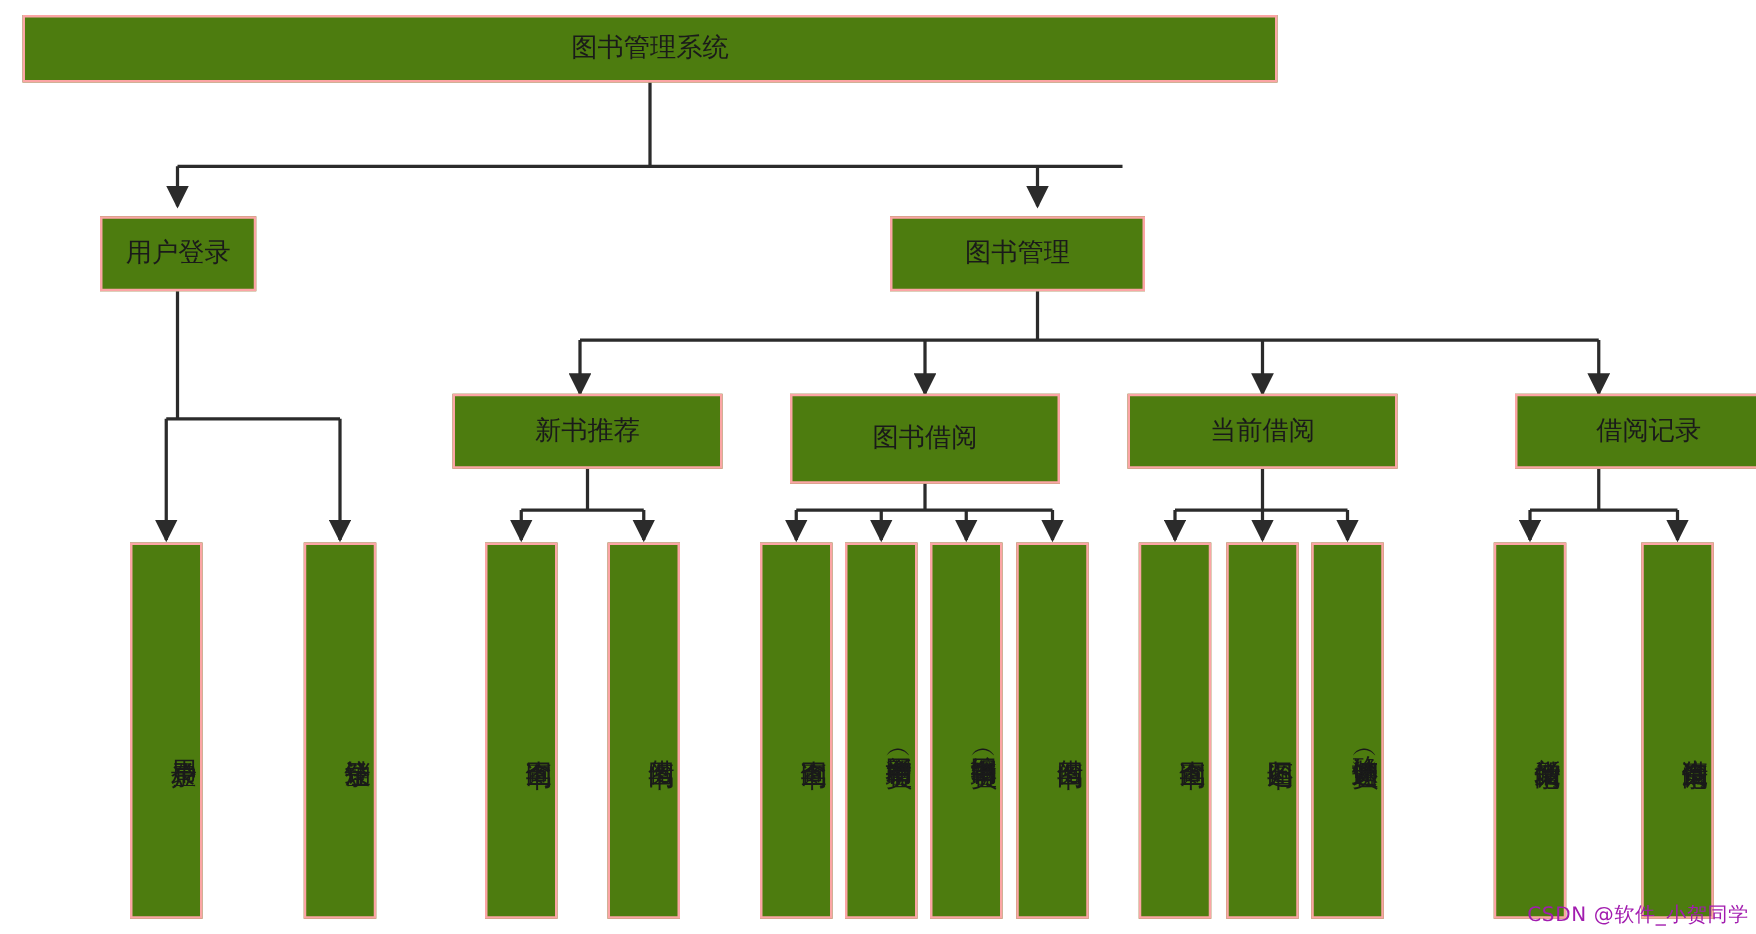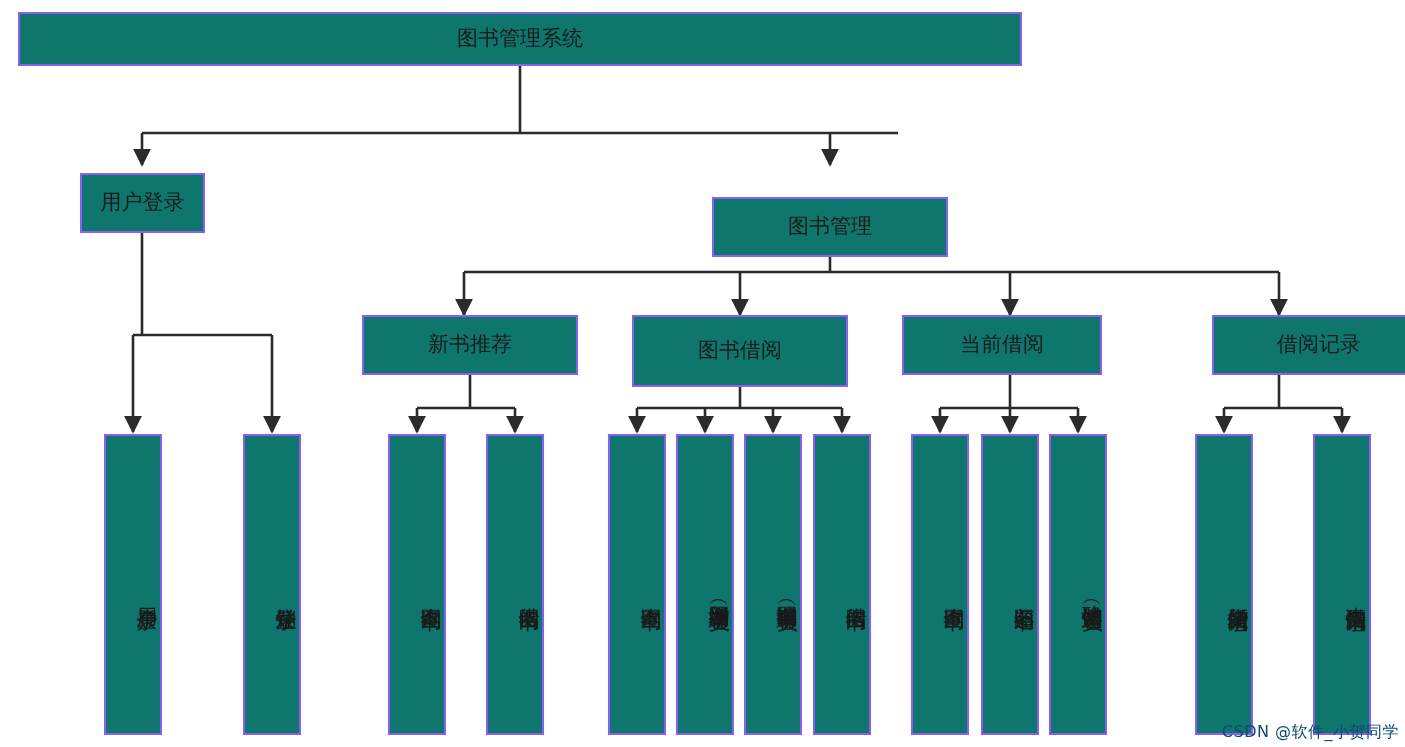--- a/index.html
+++ b/index.html
@@ -22,22 +22,22 @@
     position: absolute;
     left: 0;
     top: 0;
     width: 1405px;
     height: 747px;
     pointer-events: none;
   }
   .node {
     position: absolute;
     box-sizing: border-box;
-    background: #0f766e;
-    border: 2px solid #8b5cf6;
+    background: #4d7c0f;
+    border: 2px solid #fca5a5;
     display: flex;
     align-items: center;
     justify-content: center;
     color: #1a1a1a;
   }
   .node.horiz {
     font-size: 21px;
     letter-spacing: 0px;
     line-height: 1.2;
   }
@@ -55,21 +55,21 @@
     writing-mode: vertical-rl;
     text-orientation: upright;
     display: block;
     white-space: nowrap;
   }
   .watermark {
     position: absolute;
     right: 6px;
     bottom: 4px;
     font-size: 16px;
-    color: #0c4a6e;
+    color: #a21caf;
     letter-spacing: 0.5px;
     white-space: nowrap;
     font-family: "DejaVu Sans", "Liberation Sans", sans-serif;
   }
 </style>
 </head>
 <body>
 
 <div id="canvas">
 
@@ -124,31 +124,31 @@
     </g>
   </svg>
 
   <div class="node horiz" style="left:18px; top:12px; width:1004px; height:54px;">
     <span>图书管理系统</span>
   </div>
 
   <div class="node horiz" style="left:80px; top:173px; width:125px; height:60px;">
     <span>用户登录</span>
   </div>
-  <div class="node horiz" style="left:712px; top:173px; width:236px; height:60px;margin-top:24px;">
+  <div class="node horiz" style="left:712px; top:173px; width:204px; height:60px;">
     <span>图书管理</span>
   </div>
 
   <div class="node horiz" style="left:362px; top:315px; width:216px; height:60px;text-align:right;">
     <span>新书推荐</span>
   </div>
   <div class="node horiz" style="left:632px; top:315px; width:216px; height:72px;">
     <span>图书借阅</span>
   </div>
-  <div class="node horiz" style="left:902px; top:315px; width:200px; height:60px;">
+  <div class="node horiz" style="left:902px; top:315px; width:216px; height:60px;">
     <span>当前借阅</span>
   </div>
   <div class="node horiz" style="left:1212px; top:315px; width:214px; height:60px;">
     <span>借阅记录</span>
   </div>
 
   <div class="node vert" style="left:104px; top:434px; width:58px; height:301px;">
     <span>用户登录</span>
   </div>
   <div class="node vert" style="left:243px; top:434px; width:58px; height:301px;">

